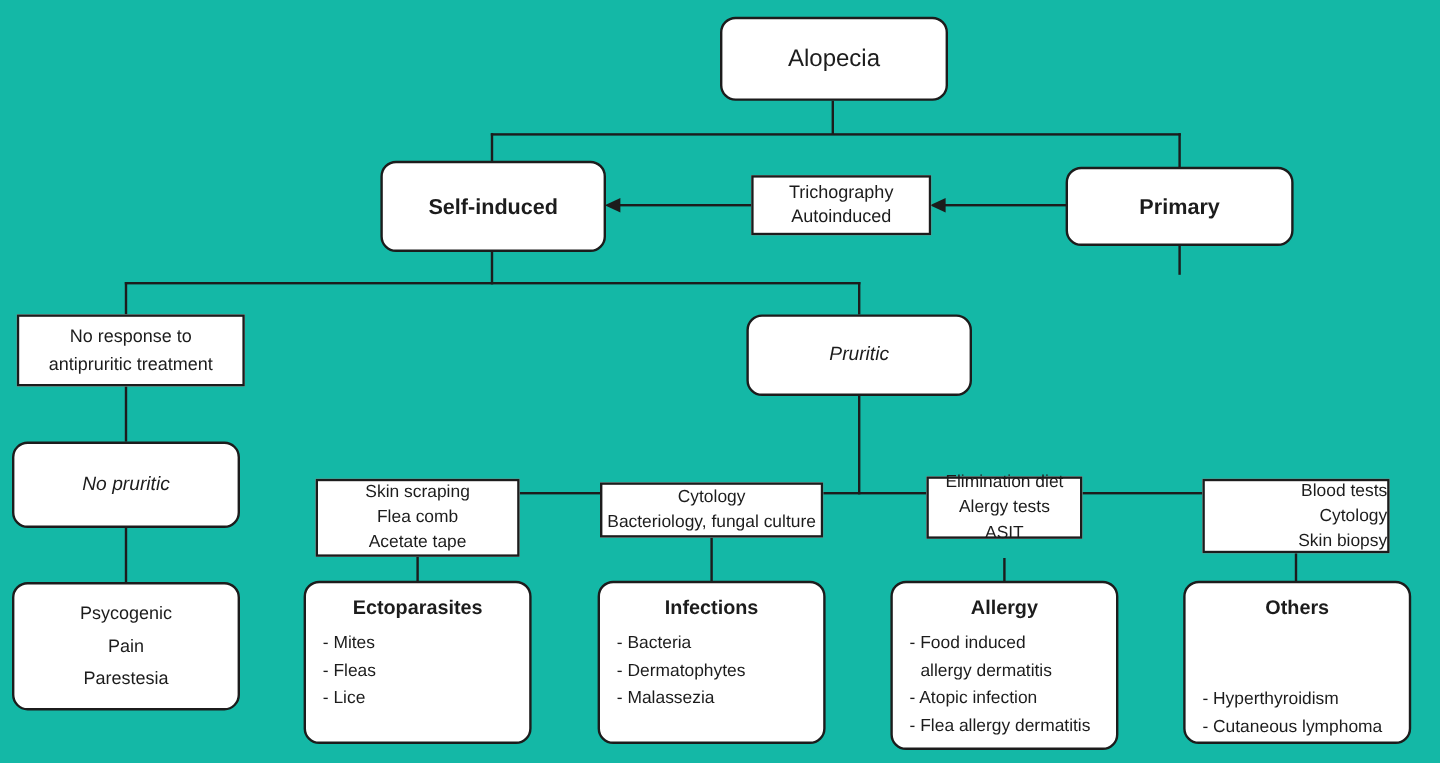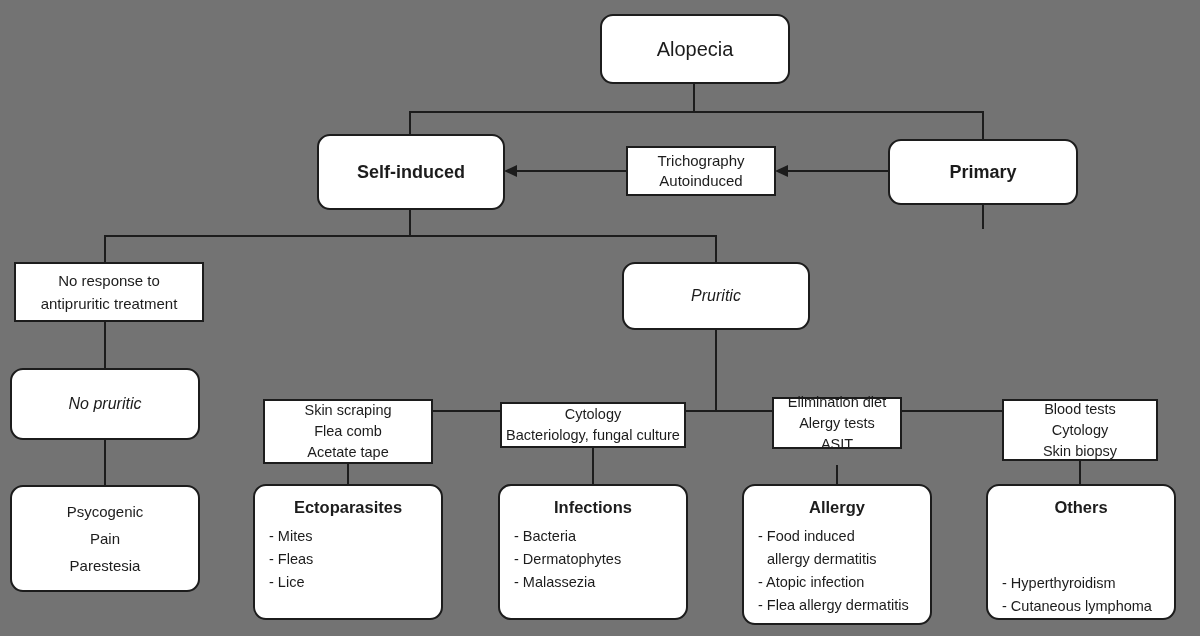--- a/index.html
+++ b/index.html
@@ -1,20 +1,20 @@
 <!DOCTYPE html>
 <html><head>
 <meta charset="utf-8">
 <style>
   html, body { margin: 0; padding: 0; background: #ffffff; }
   .stage {
     position: relative;
     width: 1200px;
     height: 636px;
-    background: #737373;
+    background: #14b8a6;
     font-family: "Liberation Sans", sans-serif;
     color: #1c1c1c;
     overflow: hidden;
   }
   .box {
     position: absolute;
     box-sizing: border-box;
     background: #ffffff;
     border: 2px solid #1c1c1c;
     display: flex;
@@ -137,21 +137,21 @@
     <span>Cytology</span>
     <span>Bacteriology, fungal culture</span>
   </div>
 
   <div class="box fs14 lh21" style="left:772px; top:397px; width:130px; height:52px;">
     <span>Elimination diet</span>
     <span>Alergy tests</span>
     <span>ASIT</span>
   </div>
 
-  <div class="box fs14 lh21" style="left:1002px; top:399px; width:156px; height:62px;">
+  <div class="box fs14 lh21" style="left:1002px; top:399px; width:156px; height:62px;align-items:flex-end;">
     <span>Blood tests</span>
     <span>Cytology</span>
     <span>Skin biopsy</span>
   </div>
 
   <div class="box rounded listbox cat-box" style="left:253px; top:484px; width:190px; height:136px;">
     <div class="cat-title">Ectoparasites</div>
     <div class="cat-items">
       <div>- Mites</div>
       <div>- Fleas</div>

